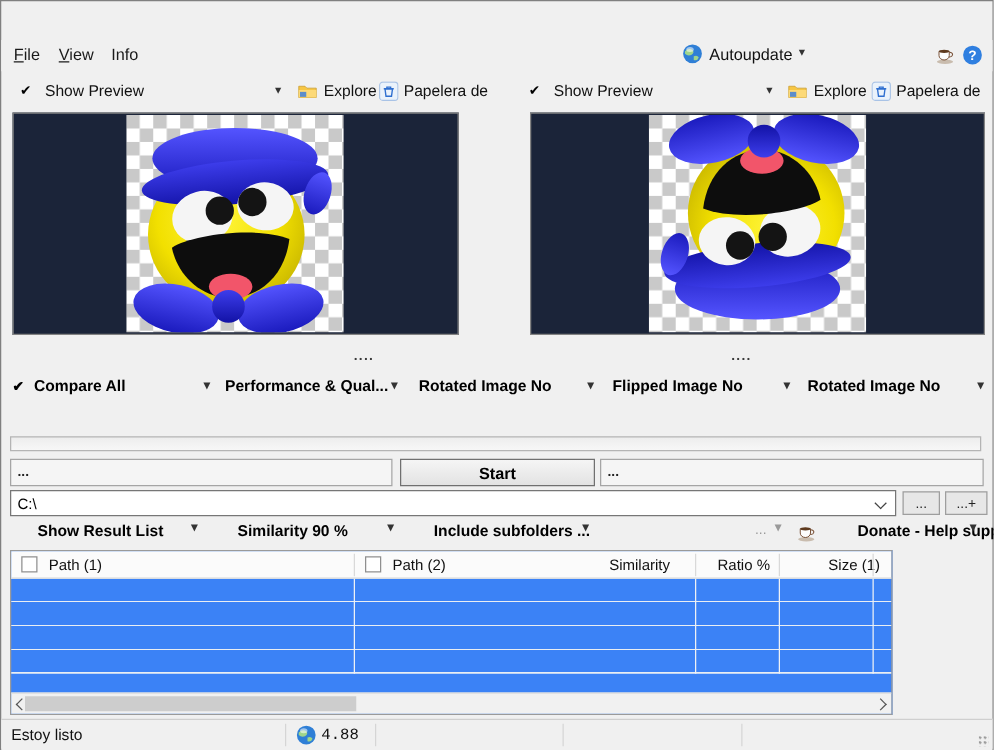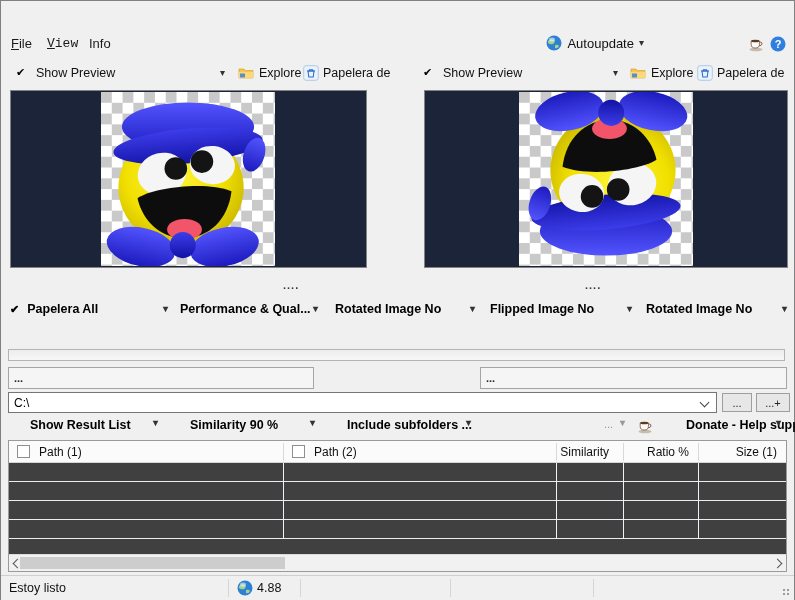--- a/index.html
+++ b/index.html
@@ -15,21 +15,21 @@
   .win-btn{position:absolute;top:0;width:47px;height:31px;display:flex;align-items:center;justify-content:center;}
   .btn-min{left:653px;} .btn-max{left:700px;} .btn-close{left:747px;}
   .glyph-min{width:11px;height:0;border-top:1px solid #333;}
   .glyph-max{width:9px;height:9px;border:1px solid #333;}
   .glyph-close{position:relative;width:13px;height:13px;}
   .glyph-close::before,.glyph-close::after{content:"";position:absolute;left:-1px;top:6px;width:15px;height:1px;background:#333;}
   .glyph-close::before{transform:rotate(45deg);} .glyph-close::after{transform:rotate(-45deg);}
   
   .menubar{position:absolute;left:1px;top:32px;width:793px;height:25px;background:#f0f0f0;}
   .menu-item{position:absolute;top:4px;font-size:13px;color:#1a1a1a;}
-  .menu-file{left:10px;} .menu-view{left:46px;font-family:Liberation Mono, monospace;} .menu-info{left:88px;}
+  .menu-file{left:10px;} .menu-view{left:46px;} .menu-info{left:88px;}
   .menu-item u{text-decoration:underline;}
   .autoupdate{position:absolute;right:150px;top:3px;display:flex;align-items:center;gap:5px;}
   .autoupdate-label{font-size:13px;color:#111;}
   .mini-icon{width:16px;height:16px;display:inline-block;}
   .menubar .coffee{position:absolute;right:30px;top:4px;}
   .menubar .help{position:absolute;right:8px;top:4px;}
   .dd{font-size:10px;color:#333;line-height:1;}
   .dd-gray{color:#9a9a9a;}
   
   .ptool{position:absolute;top:64px;height:22px;font-size:12.5px;color:#111;}
@@ -83,21 +83,21 @@
   .rctl{position:absolute;top:417px;height:20px;font-size:12.5px;font-weight:700;color:#000;}
   .rctl span{position:absolute;top:1px;white-space:nowrap;}
   .rc-show{left:30px;} .rc-show-a{left:153px;top:3px;}
   .rc-sim{left:190px;} .rc-sim-a{left:310px;top:3px;}
   .rc-sub{left:347px;} .rc-sub-a{left:466px;top:3px;}
   .rc-more{left:604px;font-weight:400;font-size:11px;color:#9a9a9a;}
   .rc-more-a{left:620px;top:3px;}
   .rc-coffee{left:637px;top:1px;}
   .rc-donate{left:658px;padding-left:28px;} .rc-donate-a{left:776px;top:3px;}
   
-  .table-wrap{position:absolute;left:8px;top:440px;width:779px;height:132px;background:#404040;
+  .table-wrap{position:absolute;left:8px;top:440px;width:706px;height:132px;background:#3b82f6;
     border:1px solid #9a9a9a;box-sizing:border-box;}
   .thead{position:absolute;left:0;top:0;width:100%;height:22px;background:#fbfbfb;border-bottom:1px solid #d5d5d5;box-sizing:border-box;}
   .thead .vdiv{position:absolute;top:2px;height:18px;width:1px;background:#d9d9d9;}
   .tbody{position:absolute;left:0;top:22px;width:100%;height:76px;
     background:repeating-linear-gradient(to bottom,transparent 0 18px,#e9eef3 18px 19px);}
   .tbody .vdiv{position:absolute;top:0;height:100%;width:1px;background:#eef1f5;}
   .v1{left:274px;} .v2{left:547px;} .v3{left:614px;} .v4{left:689px;}
   .cb{position:absolute;top:4px;width:13px;height:13px;background:#fff;border:1px solid #8f8f8f;box-sizing:border-box;}
   .cb1{left:8px;} .cb2{left:283px;}
   .th-label{position:absolute;top:4px;font-size:12px;color:#111;white-space:nowrap;}
@@ -106,21 +106,21 @@
   .hscroll{position:absolute;left:0;bottom:0;width:100%;height:17px;background:#f1f1f1;border-top:1px solid #dcdcdc;box-sizing:border-box;}
   .thumb{position:absolute;left:11px;top:2px;width:265px;height:12px;background:#cdcdcd;}
   .sarrow{position:absolute;top:5px;width:6px;height:6px;border-right:1.5px solid #555;border-bottom:1.5px solid #555;}
   .sarrow-l{left:5px;transform:rotate(135deg);} .sarrow-r{right:5px;transform:rotate(-45deg);}
   
   .statusbar{position:absolute;left:1px;top:575px;width:793px;height:24px;background:#f0f0f0;border-top:1px solid #cfcfcf;text-align:right;}
   .status-text{position:absolute;left:8px;top:5px;font-size:12.5px;color:#111;}
   .statusbar .sep{position:absolute;top:3px;height:18px;width:1px;background:#d5d5d5;}
   .sep1{left:227px;} .sep2{left:299px;} .sep3{left:449px;} .sep4{left:592px;}
   .status-globe{position:absolute;left:236px;top:4px;}
-  .status-version{position:absolute;left:256px;top:5px;font-size:12.5px;color:#111;}
+  .status-version{position:absolute;left:256px;top:5px;font-size:12.5px;color:#111;font-family:Liberation Mono, monospace;}
   .grip{position:absolute;right:3px;bottom:3px;width:8px;height:8px;
     background:radial-gradient(circle at 1px 1px,#9a9a9a 1px,transparent 1.2px);
     background-size:4px 4px;background-position:bottom right;}
   .defs-holder{position:absolute;width:0;height:0;overflow:hidden;}
 </style>
 </head>
 <body>
 
 <svg class="defs-holder" aria-hidden="true">
   <defs>
@@ -249,21 +249,21 @@
           <use href="#sm-core"></use>
         </g>
     </svg>
   </div>
   <div class="caption cap-left">....</div>
   <div class="caption cap-right">....</div>
 
   <div class="opt o1">
     <span class="lead">
         <span class="check">✔</span>
-    <span class="lbl">Papelera All</span>
+    <span class="lbl">Compare All</span>
       </span>
     <span class="dd">▾</span>
   </div>
   <div class="opt o2">
     <span class="lbl">Performance &amp; Qual...</span>
     <span class="dd">▾</span>
   </div>
   <div class="opt o3">
     <span class="lbl">Rotated Image No</span>
     <span class="dd">▾</span>
@@ -273,20 +273,21 @@
     <span class="dd">▾</span>
   </div>
   <div class="opt o5">
     <span class="lbl">Rotated Image No</span>
     <span class="dd">▾</span>
   </div>
 
   <div class="progress"></div>
 
   <div class="field field-left">...</div>
+  <div class="start-btn">Start</div>
   <div class="field field-right">...</div>
 
   <div class="combo">
     <span>C:\</span>
     <span class="combo-chev"></span>
   </div>
   <div class="sm-btn btn-browse">...</div>
   <div class="sm-btn btn-browse-add">...+</div>
 
   <div class="rctl">

